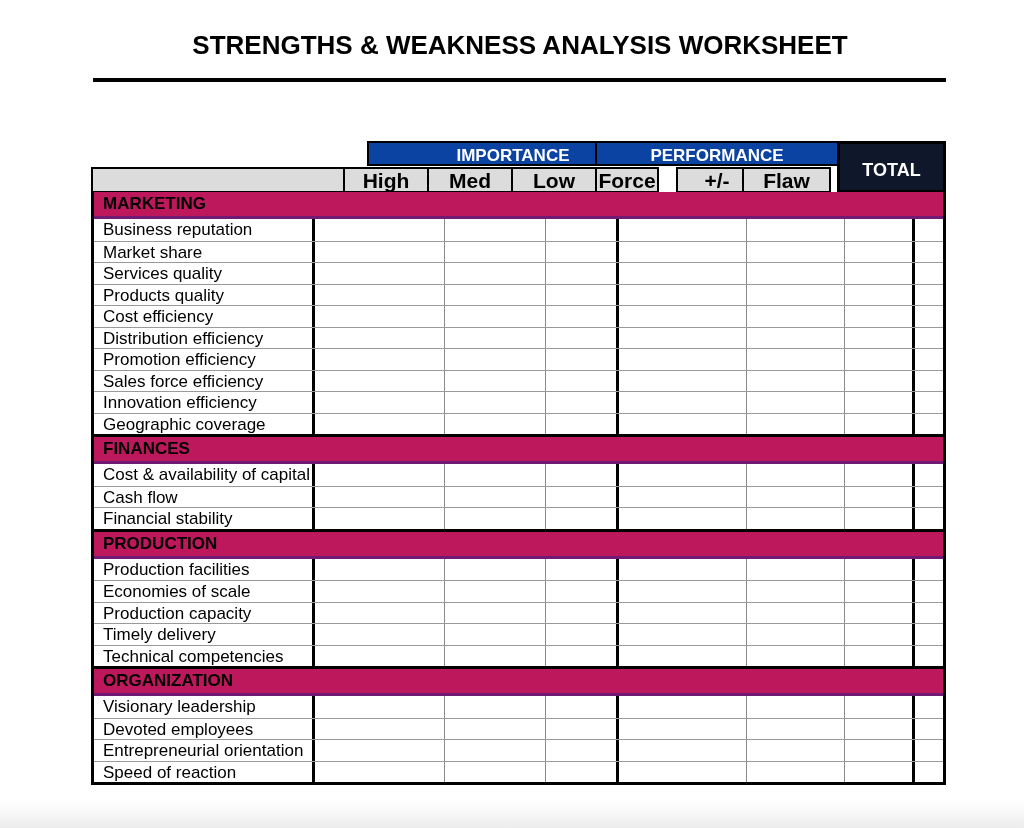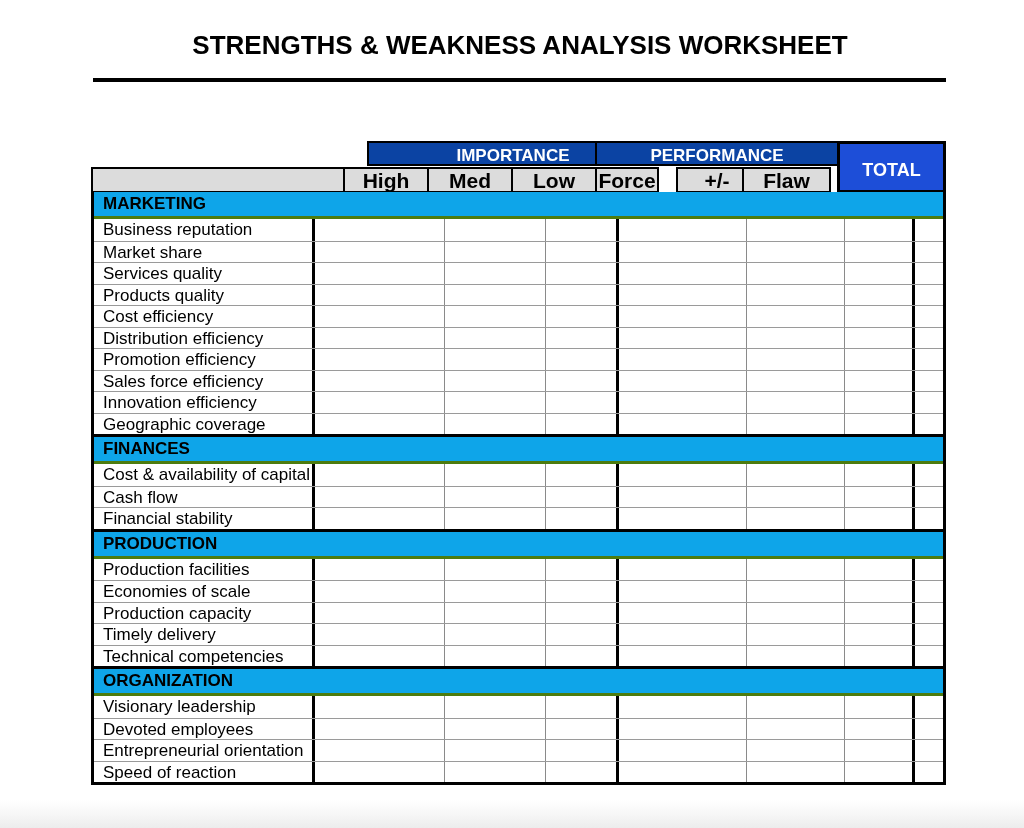--- a/index.html
+++ b/index.html
@@ -16,34 +16,34 @@
 
   .sheet { position:absolute; left:91px; top:141px; }
 
   
   .hdr-blue {
     position:absolute; top:0; height:25px; background:#0b43a3; color:#fff;
     font-weight:bold; font-size:17px; text-align:center; line-height:25px;
     border:2.5px solid #000; box-sizing:border-box;
   }
   .hdr-total {
-    position:absolute; top:0; height:52px; background:#1d4ed8; color:#fff;
+    position:absolute; top:0; height:52px; background:#0f172a; color:#fff;
     font-weight:bold; font-size:18px; text-align:center; line-height:52px;
     border:3px solid #000; box-sizing:border-box;
   }
   .sub {
     position:absolute; top:26px; height:26px; background:#dcdcdc;
     font-weight:bold; font-size:21px; text-align:center; line-height:24px;
     border:2.5px solid #000; box-sizing:border-box;
   }
   .sub-label { position:absolute; top:26px; left:0; width:254px; height:26px; background:#dcdcdc; border:2.5px solid #000; box-sizing:border-box; }
 
   .body { position:absolute; left:0; top:51px; width:855px; border:3px solid #000; box-sizing:border-box; border-top:none; }
   .section-hdr {
-    height:24px; background:#0ea5e9; border-top:3px solid #000; border-bottom:3px solid #4d7c0f;
+    height:24px; background:#be185d; border-top:3px solid #000; border-bottom:3px solid #701a75;
     font-weight:bold; font-size:17px; line-height:24px; padding-left:9px; box-sizing:content-box;
   }
   .row { display:flex; height:21.5px; border-top:1px solid #9a9a9a; box-sizing:border-box;gap:28px; }
   .row.first { border-top:none; }
   .cell { box-sizing:border-box; border-left:1px solid #8a8a8a; height:100%; }
   .cell.label { width:251px; border-left:none; font-size:17px; line-height:21px; padding-left:9px; white-space:nowrap; border-right:3px solid #000; }
   .c-high { width:84px; border-left:none; }
   .c-med { width:84px; }
   .c-low { width:84px; border-right:3px solid #000; }
   .c-force { width:81px; border-left:none; }

